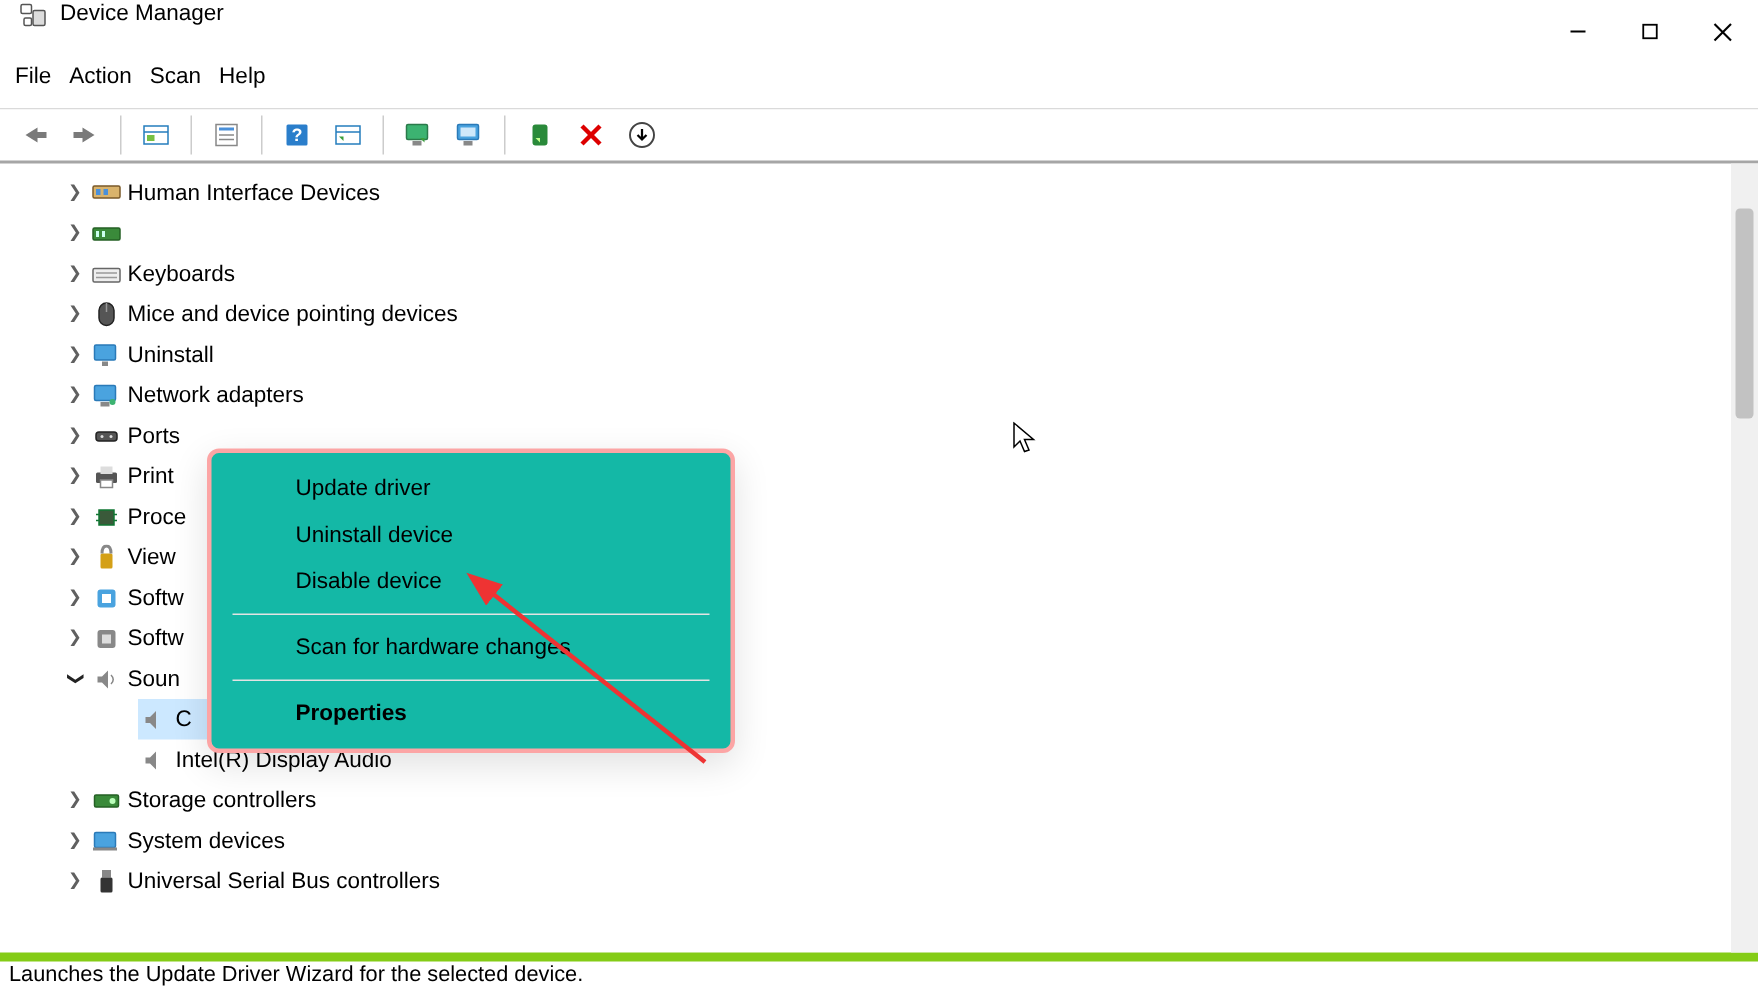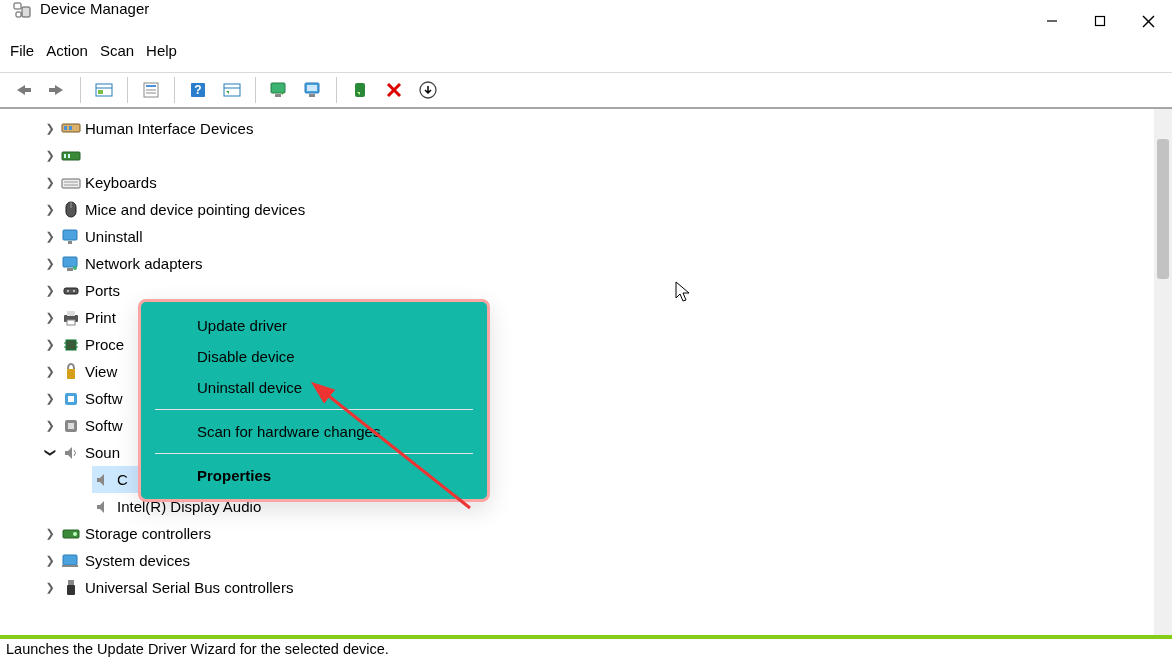--- a/index.html
+++ b/index.html
@@ -122,21 +122,21 @@
     border-radius:3px;
   }
 
   
   .status-bar {
     height: 24px;
     display:flex;
     align-items:center;
     padding-left:6px;
     font-size:14.5px;
-    border-top:4px solid #84cc16;
+    border-top:6px solid #84cc16;
   }
 
   
   .ctx {
     position: absolute;
     left: 138px;
     top: 299px;
     width: 352px;
     background: #14b8a6;
     border: 3px solid #fca5a5;
@@ -506,22 +506,22 @@
     <div class="thumb"></div>
   </div>
 </div>
 
 <div class="status-bar">
   <span>Launches the Update Driver Wizard for the selected device.</span>
 </div>
 
 <div class="ctx">
   <div class="item">Update driver</div>
+  <div class="item">Uninstall device</div>
   <div class="item">Disable device</div>
-  <div class="item">Uninstall device</div>
   <div class="divider"></div>
   <div class="item">Scan for hardware changes</div>
   <div class="divider"></div>
   <div class="item default">Properties</div>
 </div>
 
 <svg class="arrow-svg" style="left:310px; top:378px;" width="180" height="140">
   <defs>
     <marker id="arrh" markerWidth="10" markerHeight="10" refX="2" refY="3" orient="auto">
       <path d="M0,0 L0,6 L8,3 Z" fill="#e33"></path>

